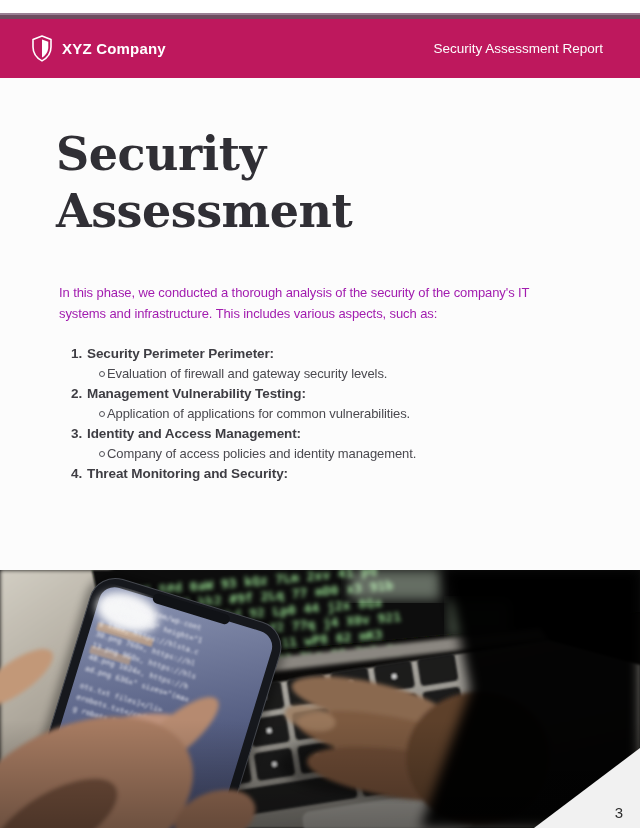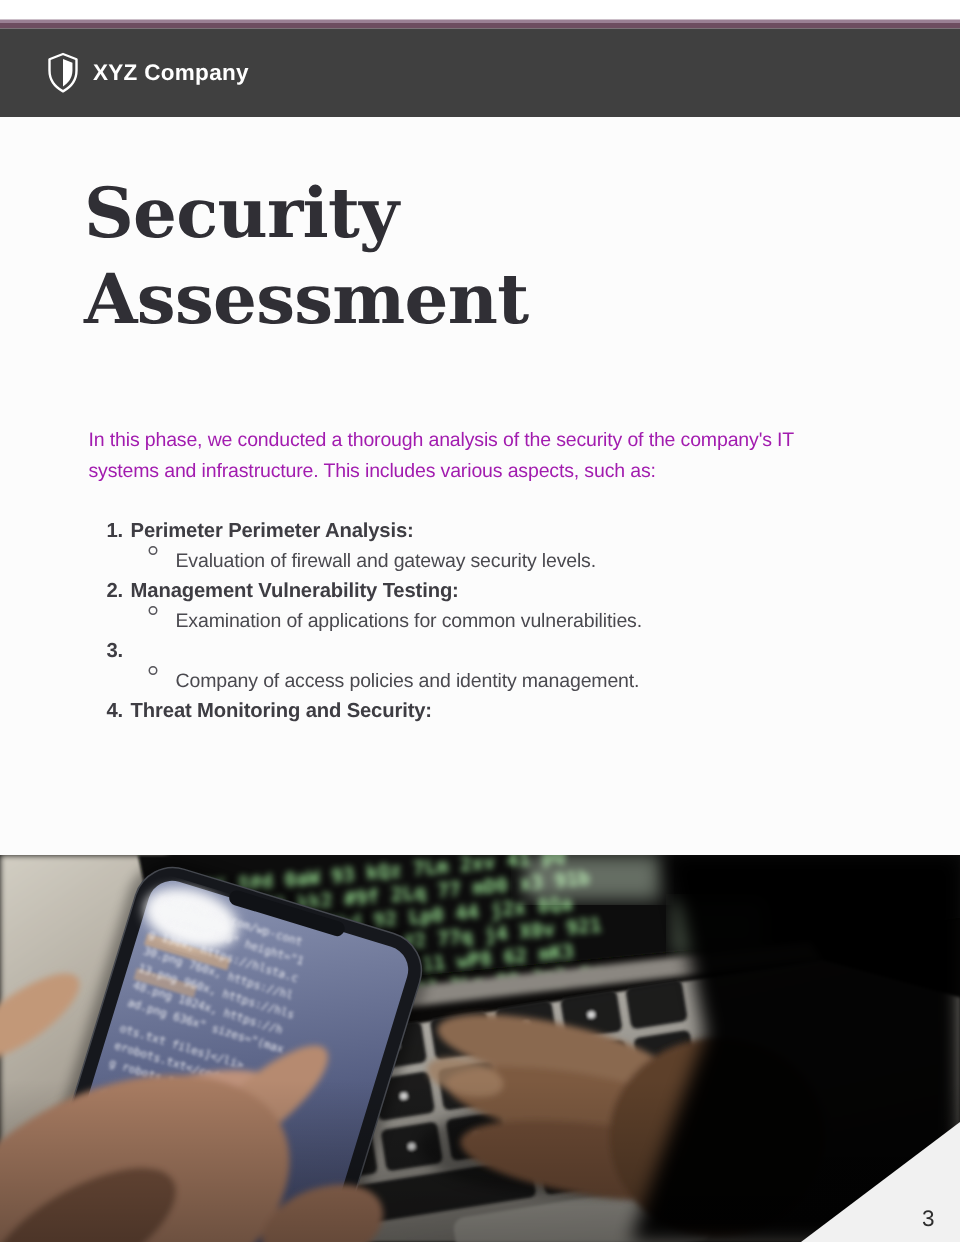--- a/index.html
+++ b/index.html
@@ -6,43 +6,43 @@
   html,body { background:#e8e8e8; }
   .page {
     position:relative; width:640px; height:828px; margin:0 auto;
     background:#fcfcfc; overflow:hidden;
     font-family:"Liberation Sans", sans-serif;
   }
   
   .top-strip { height:13px; background:#ffffff; }
   .accent-line { height:6px; background:linear-gradient(#9a8094 0 35%, #6d4d60 35% 100%); }
   .header {
-    height:59px; background:#404040;
+    height:59px; background:#be185d;
     display:flex; align-items:center; justify-content:space-between;
     padding:0 37px 0 31px;
   }
   .logo { display:flex; align-items:center; gap:9px; }
   .logo-icon svg { display:block; }
   .company-name { color:#ffffff; font-weight:700; font-size:15px; letter-spacing:.2px; }
   .report-title { color:#fdfdfd; font-size:13.5px; font-weight:500; }
 
   
   .doc-title {
-    position:absolute; left:56px; top:114px; width:470px;
+    position:absolute; left:56px; top:126px; width:470px;
     font-family:"DejaVu Serif","Liberation Serif",serif;
     font-weight:700; font-size:46px; line-height:1.23;
     color:#302f35; letter-spacing:-0.5px;
   }
   .intro {
     position:absolute; left:59px; top:283px; width:492px;
     font-size:13px; line-height:20.5px; letter-spacing:-0.1px; color:#a21caf;
   }
   .num-list { position:absolute; left:71px; top:344px; width:500px; }
   .item-head { display:flex; gap:5px; font-weight:700; font-size:13.5px; line-height:20px; color:#3e3d43; letter-spacing:-0.1px; }
-  .item-sub  { display:flex; gap:12px; padding-left:28px; font-size:13px; line-height:20px; color:#4a494f; letter-spacing:-0.1px; }
+  .item-sub  { display:flex; align-items:center; gap:2px; padding-left:28px; font-size:13px; line-height:20px; color:#4a494f; letter-spacing:-0.1px; }
   .ring { width:6px; height:6px; border:1.5px solid #55545a; border-radius:50%; flex:0 0 auto; }
 
   
   .photo { position:absolute; left:0; top:570px; width:640px; height:258px; background:#0b0a09; }
   .photo svg { display:block; }
 
   
   .corner {
     position:absolute; right:0; bottom:0; width:106px; height:80px;
     background:#f1f1f1; clip-path:polygon(100% 0, 100% 100%, 0 100%); z-index:5;
@@ -62,45 +62,47 @@
   <div class="header">
     <div class="logo">
       <span class="logo-icon">
         <svg width="22" height="27" viewBox="0 0 22 27">
           <path d="M11 1 L20 4.5 V12 C20 18.8 15.6 23.4 11 25.9 C6.4 23.4 2 18.8 2 12 V4.5 Z" fill="none" stroke="#ffffff" stroke-width="1.6" stroke-linejoin="round"></path>
           <path d="M11 4.4 L17.3 6.8 V12 C17.3 16.8 14.6 20.4 11 22.6 Z" fill="#ffffff"></path>
         </svg>
       </span>
       <span class="company-name">XYZ Company</span>
     </div>
+    <div class="report-title">Security Assessment Report</div>
   </div>
 
   <h1 class="doc-title">Security Assessment</h1>
 
   <p class="intro">In this phase, we conducted a thorough analysis of the security of the company's IT systems and infrastructure. This includes various aspects, such as:</p>
 
   <div class="num-list">
     <div class="item-head">
       <span>1.</span>
-      <span>Perimeter Perimeter Analysis:</span>
+      <span>Security Perimeter Perimeter:</span>
     </div>
     <div class="item-sub">
       <span class="ring"></span>
       <span>Evaluation of firewall and gateway security levels.</span>
     </div>
     <div class="item-head">
       <span>2.</span>
       <span>Management Vulnerability Testing:</span>
     </div>
     <div class="item-sub">
       <span class="ring"></span>
-      <span>Examination of applications for common vulnerabilities.</span>
+      <span>Application of applications for common vulnerabilities.</span>
     </div>
     <div class="item-head">
       <span>3.</span>
+      <span>Identity and Access Management:</span>
     </div>
     <div class="item-sub">
       <span class="ring"></span>
       <span>Company of access policies and identity management.</span>
     </div>
     <div class="item-head">
       <span>4.</span>
       <span>Threat Monitoring and Security:</span>
     </div>
   </div>

